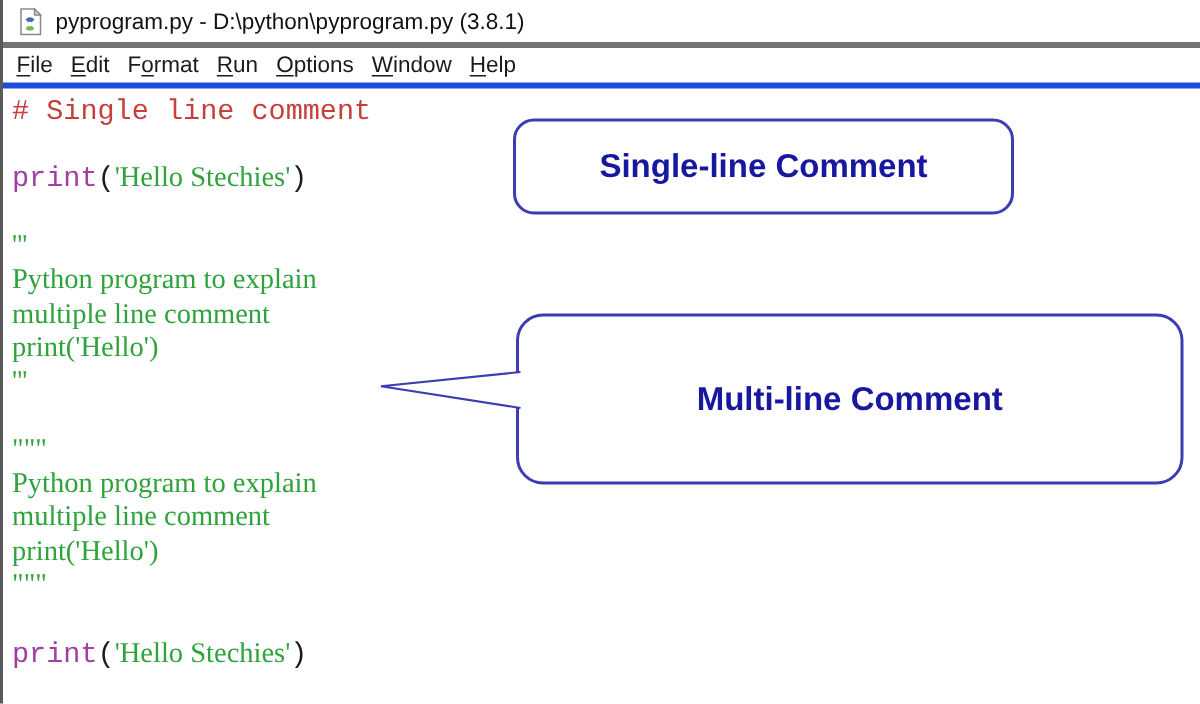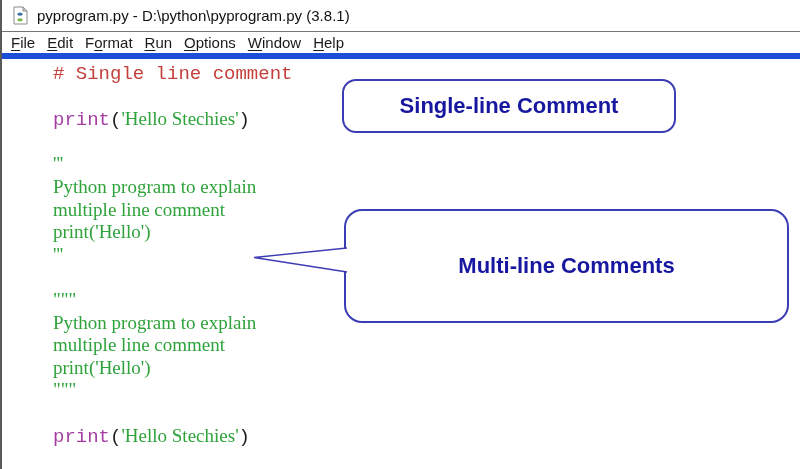--- a/index.html
+++ b/index.html
@@ -11,68 +11,67 @@
     color:#1c1c1c;
     border-left:2px solid #5a5a5a;
     overflow:hidden;
   }
   
   .titlebar {
     height:32px;
     display:flex; align-items:center;
     padding-left:9px;
     background:#ffffff;
-    border-bottom:1px solid #737373;
+    border-bottom:4px solid #737373;
   }
   .titlebar .appicon { width:19px; height:19px; margin-right:7px; flex:0 0 auto; }
   .titlebar .title { font-size:15px; color:#111; white-space:nowrap; }
   
   .menubar {
     height:27px;
     display:flex; align-items:center;
     padding-left:3px;
     background:#ffffff;
-    border-bottom:6px solid #1d4ed8;
+    border-bottom:4px solid #1d4ed8;
     font-size:15px;
   }
   .menubar .menu-item {
     padding:2px 6px;
     cursor:default;
     white-space:nowrap;
     color:#1a1a1a;
   }
   .menubar .menu-item u { text-decoration:underline; text-underline-offset:2px; }
   
   .editor {
     position:absolute;
     left:2px; top:61px; right:0; bottom:0;
     background:#ffffff;
     font-family:"Liberation Mono", monospace;
     font-size:19px;
     padding:2px 0 0 4px;
     white-space:pre;
-    margin-left:45px;
   }
   .code-line { height:22.6px; line-height:22.6px; }
   .tok-comment { color:var(--c-comment); }
   .tok-string  { color:var(--c-string);font-family:Liberation Serif, serif; }
   .tok-keyword { color:var(--c-keyword);text-align:right; }
   .tok-plain   { color:var(--c-plain); }
   
   .callout {
     position:absolute;
     background:#ffffff;
     border:2px solid var(--c-callout-border);
     display:flex; align-items:center; justify-content:center;
     font-weight:bold;
     font-size:22px;
     color:var(--c-callout-text);
     z-index:2;
   }
-  .callout-single { left:340px; top:79px;  width:334px; height:54px;  border-radius:14px; }
+  .callout-single { left:340px; top:79px;  width:334px; height:64px;  border-radius:14px; }
   .callout-multi  { left:342px; top:209px; width:445px; height:114px; border-radius:18px; }
   .callout-tail {
     position:absolute;
     left:248px; top:240px;
     width:100px; height:40px;
     z-index:3;
   }
 </style>
 </head>
 <body style="--c-comment: #c5403c; --c-string: #2fa33b; --c-keyword: #a33ea3; --c-plain: #1c1c1c; --c-callout-border: #3c3cb4; --c-callout-text: #17179f;">
@@ -97,18 +96,18 @@
     <div class="menu-item"><u>H</u>elp</div>
   </div>
 
 <div class="editor" id="editor"><div class="code-line"><span class="tok-comment"># Single line comment</span></div><div class="code-line"></div><div class="code-line"><span class="tok-keyword">print</span><span class="tok-plain">(</span><span class="tok-string">'Hello Stechies'</span><span class="tok-plain">)</span></div><div class="code-line"></div><div class="code-line"><span class="tok-string">'''</span></div><div class="code-line"><span class="tok-string">Python program to explain</span></div><div class="code-line"><span class="tok-string">multiple line comment</span></div><div class="code-line"><span class="tok-string">print('Hello')</span></div><div class="code-line"><span class="tok-string">'''</span></div><div class="code-line"></div><div class="code-line"><span class="tok-string">"""</span></div><div class="code-line"><span class="tok-string">Python program to explain</span></div><div class="code-line"><span class="tok-string">multiple line comment</span></div><div class="code-line"><span class="tok-string">print('Hello')</span></div><div class="code-line"><span class="tok-string">"""</span></div><div class="code-line"></div><div class="code-line"><span class="tok-keyword">print</span><span class="tok-plain">(</span><span class="tok-string">'Hello Stechies'</span><span class="tok-plain">)</span></div></div>
 
 <div class="callout callout-single">
   <span>Single-line Comment</span>
 </div>
 
 <div class="callout callout-multi">
-  <span>Multi-line Comments</span>
+  <span>Multi-line Comment</span>
 </div>
 
 <svg class="callout-tail" viewBox="0 0 100 40">
   <path d="M97 8 L4 17.5 L97 32" fill="#ffffff" stroke="#3c3cb4" stroke-width="1.4"></path>
 </svg>
 
 </body></html>

